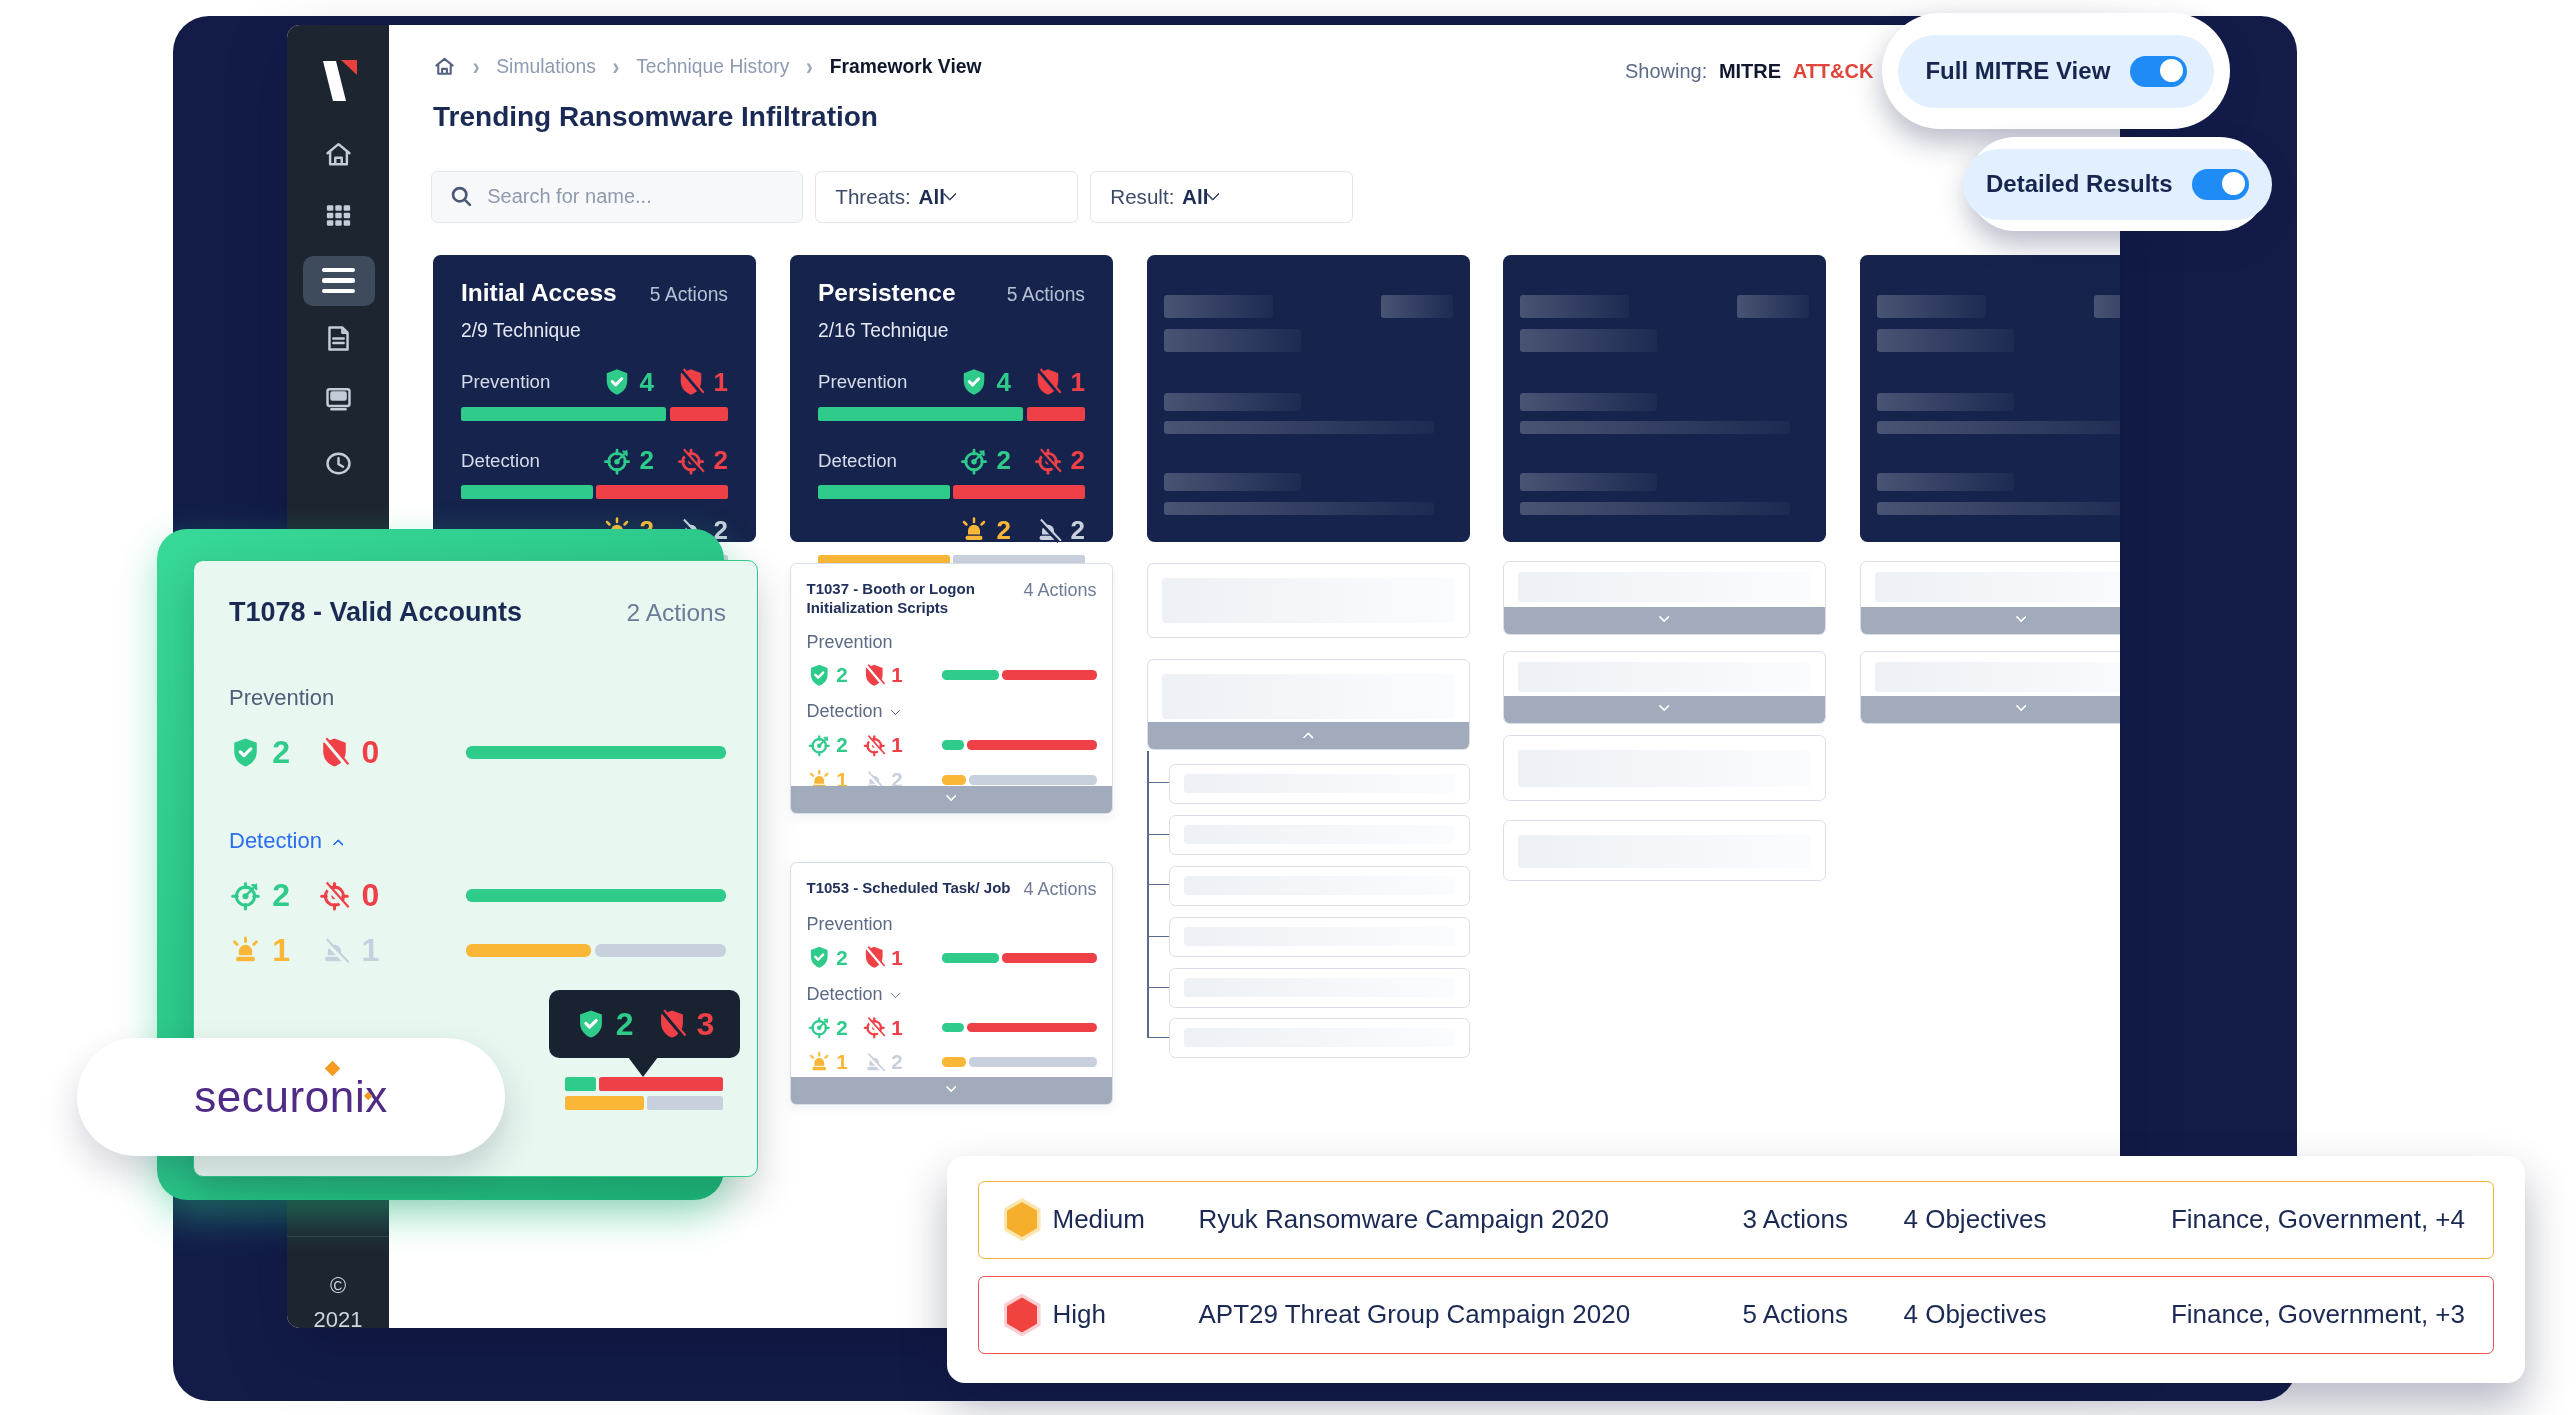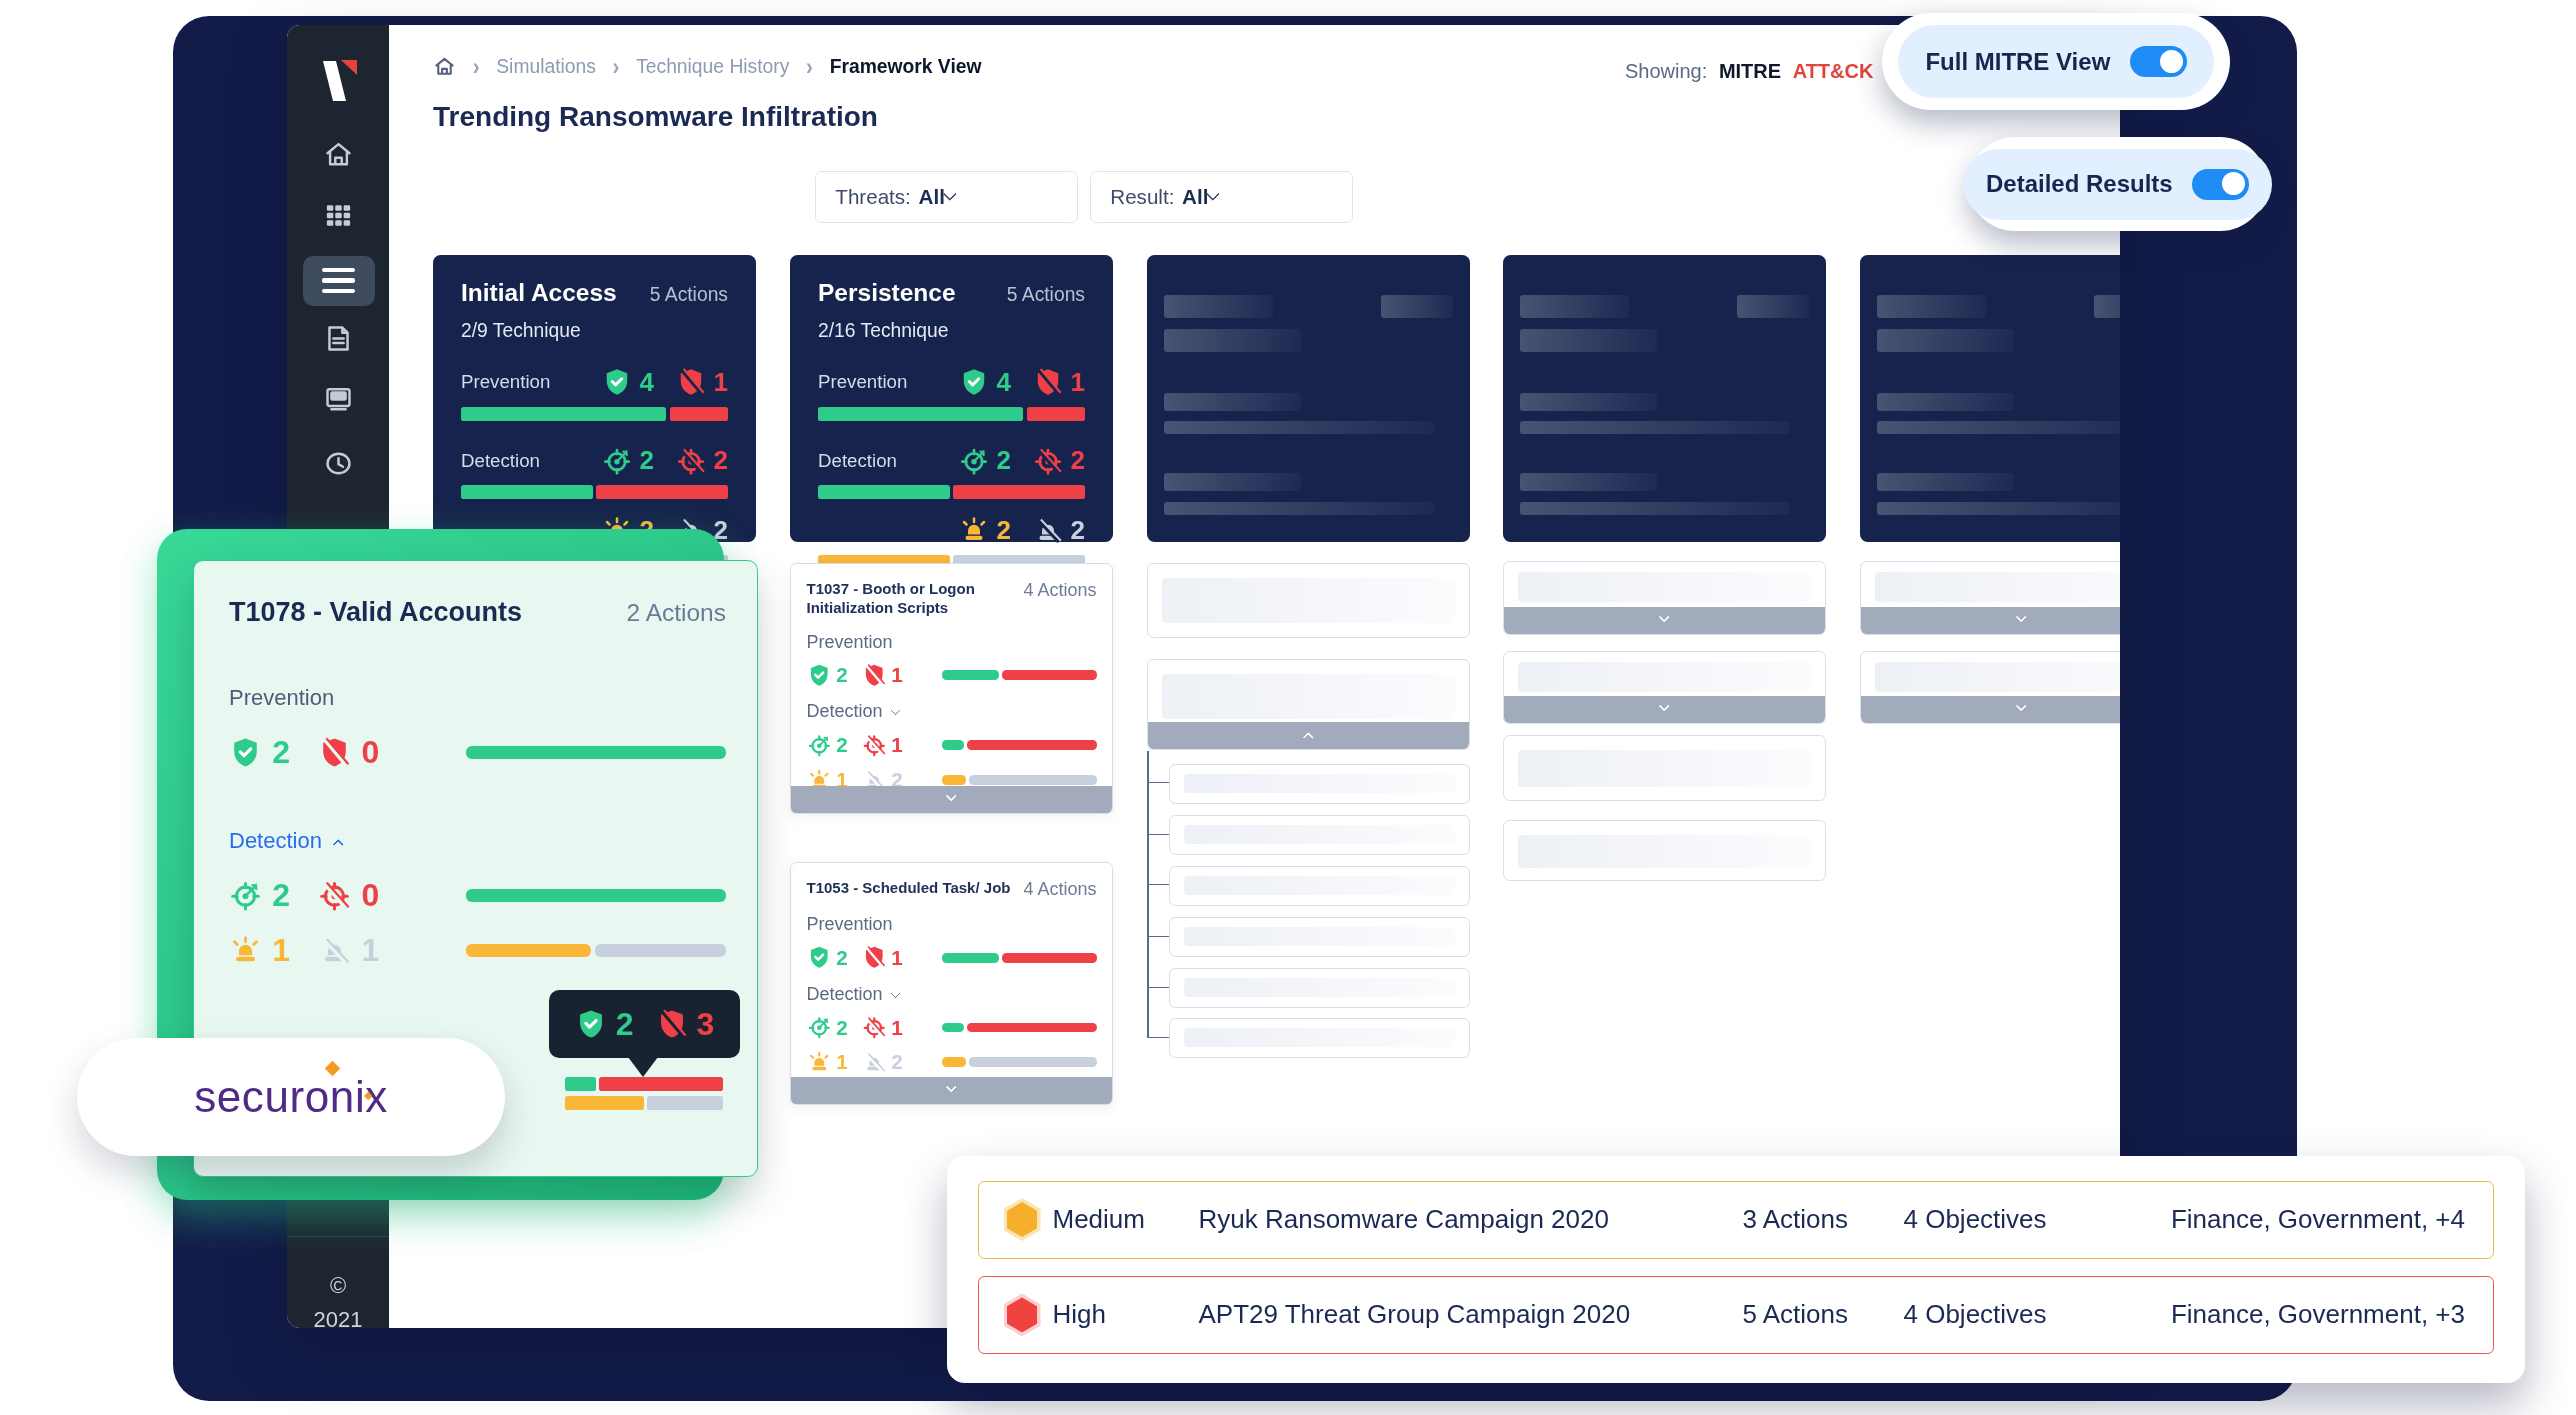--- a/index.html
+++ b/index.html
@@ -123,21 +123,21 @@
 
   
   .logo-pill{left:77px;top:1038px;width:428px;height:118px;background:#fff;border-radius:61px;box-shadow:0 16.7px 35px rgba(20,20,60,.18);display:flex;align-items:center;justify-content:center}
   .logo-text{position:relative;font-size:44px;letter-spacing:0.6px;color:#4f2b86;font-weight:500}
   .diamond{position:absolute;background:#f59a23;transform:rotate(45deg)}
   .d1{width:11px;height:11px;left:68.5%;top:-9px}
   .d2{width:6.4px;height:6.4px;left:88%;top:42%}
 
   
   .pill-outer{background:#fff;border-radius:643px;box-shadow:0 13px 29px rgba(15,25,70,.3);display:flex;align-items:center;justify-content:center}
-  .pill-full{left:1882px;top:13px;width:348px;height:97px}
+  .pill-full{left:1882px;top:13px;width:348px;height:116px}
   .pill-detailed{left:1968px;top:137px;width:299px;height:94px}
   .pill-inner{background:#e2effe;border-radius:643px;height:73px;display:flex;align-items:center;gap:19.3px;padding:0 27px}
   .pill-detailed .pill-inner{height:71px;padding:0 23px}
   .pill-label{font-size:24px;font-weight:700;color:#17264f;white-space:nowrap}
   .toggle{width:57px;height:31px;border-radius:643px;background:#1f8cf6;position:relative}
   .toggle .knob{position:absolute;right:3.9px;top:3.9px;width:23px;height:23px;border-radius:50%;background:#fff}
 
   
   .panel{left:947px;top:1156px;width:1578px;height:227px;background:#fff;border-radius:18px;box-shadow:0 22px 45px rgba(12,20,60,.3);padding:24.5px 31px}
   .camp-row{height:78px;border-radius:6.4px;background:#fff;display:grid;grid-template-columns:49px 146px 544px 161px 213px 1fr;align-items:center;padding:0 28px 0 24.5px;font-size:26px;color:#1b2a55}
@@ -274,20 +274,27 @@
   </div>
 
   <div class="abs page-title">Trending Ransomware Infiltration</div>
 
   <div class="abs showing">
     <span class="lbl">Showing:</span>
     <span class="brand">MITRE</span>
     <span class="brand-accent">ATT&amp;CK</span>
   </div>
 
+  <div class="abs search">
+    <svg viewBox="0 0 24 24">
+        <circle cx="10.5" cy="10.5" r="6.5" fill="none"></circle>
+        <line x1="15.5" y1="15.5" x2="20.5" y2="20.5"></line>
+      </svg>
+    <input type="text" placeholder="Search for name..." style="">
+  </div>
   <div class="abs dropdown dd-threats">
     <span><span class="dd-label">Threats:</span><span class="dd-value">All</span></span>
     <span class="chev"></span>
   </div>
   <div class="abs dropdown dd-result">
     <span><span class="dd-label">Result:</span><span class="dd-value">All</span></span>
     <span class="chev"></span>
   </div>
 
   <div class="abs cols">

